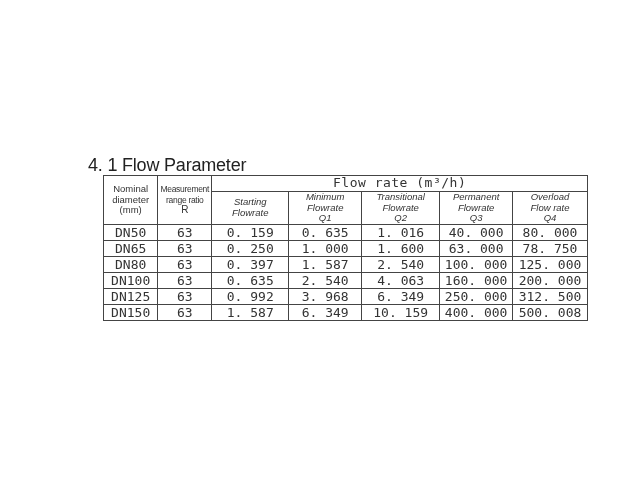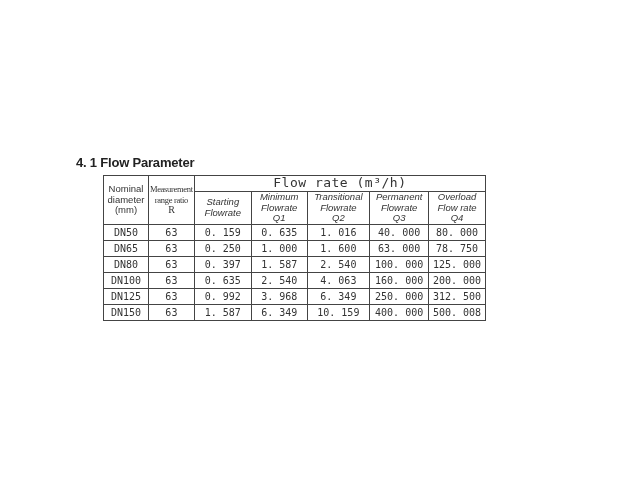--- a/index.html
+++ b/index.html
@@ -1,24 +1,24 @@
 <!DOCTYPE html>
 <html><head>
 <meta charset="utf-8">
 <style>
   html, body { margin:0; padding:0; background:#ffffff; }
   body { width:640px; height:480px; position:relative; overflow:hidden; font-family:"Liberation Sans", sans-serif; color:#222; }
-  .title { position:absolute; left:76px; top:155px; font-size:13px; font-weight:bold; letter-spacing:-0.2px; }
-  table { position:absolute; left:103px; top:175px; border-collapse:collapse; width:383px; }
+  .title { position:absolute; left:88px; top:155px; font-size:18px; font-weight:normal; letter-spacing:-0.2px; }
+  table { position:absolute; left:103px; top:175px; border-collapse:collapse; width:485px; }
   td, th { border:1px solid #444; text-align:center; padding:0; font-weight:normal; }
   th { font-size:9.5px; line-height:10.5px; color:#333; }
-  th.sm { font-size:8.5px; letter-spacing:-0.3px;font-family:Liberation Serif, serif; }
+  th.sm { font-size:8.5px; letter-spacing:-0.3px; }
   .fr { height:15px; font-family:"DejaVu Sans Mono", monospace; font-size:13px; letter-spacing:0.5px; }
   .hdr2 th { height:30px;font-style:italic; }
-  td { height:15px; font-family:"DejaVu Sans Mono", monospace; font-size:10px; color:#333; }
+  td { height:15px; font-family:"DejaVu Sans Mono", monospace; font-size:13px; color:#333; }
   col.c1 { width:50px; } col.c2 { width:47px; } col.c3 { width:71px; } col.c4 { width:67px; } col.c5 { width:72px; } col.c6 { width:67px; } col.c7 { width:69px; }
 </style>
 </head>
 <body>
 
 <div class="title">4. 1 Flow Parameter</div>
 
 <table>
   <colgroup>
       <col class="c1">

